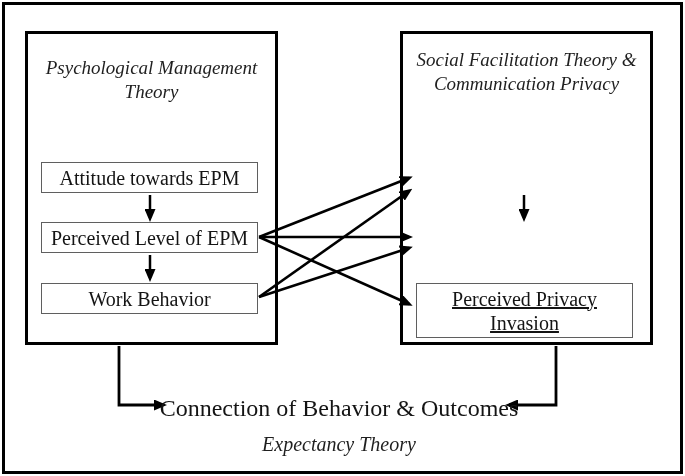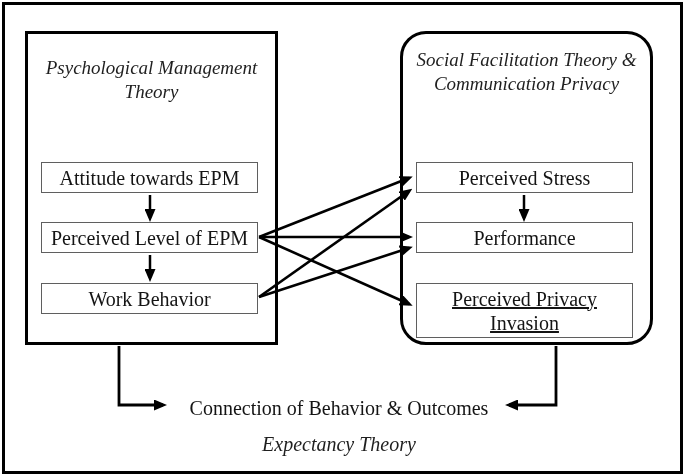--- a/index.html
+++ b/index.html
@@ -23,21 +23,21 @@
   }
   .panel {
     position: absolute;
     top: 31px;
     width: 253px;
     height: 314px;
     border: 3px solid #000000;
     background: #ffffff;
   }
   .panel.left { left: 25px; }
-  .panel.right { left: 400px; border-radius: 26px; }
+  .panel.right { left: 400px; }
   .panel-title {
     position: absolute;
     left: 0;
     width: 100%;
     text-align: center;
     font-style: italic;
     font-size: 19px;
     line-height: 24px;
     color: #1f1f1f;
   }
@@ -71,21 +71,21 @@
     pointer-events: none;
   }
   .bottom-label {
     position: absolute;
     left: 96px;
     width: 486px;
     text-align: center;
   }
   .connection-label {
     top: 395px;
-    font-size: 20px;
+    font-size: 24px;
     line-height: 26px;
     color: #141414;
   }
   .theory-label {
     top: 431px;
     font-style: italic;
     font-size: 20px;
     line-height: 26px;
     color: #1f1f1f;
   }
@@ -110,26 +110,20 @@
     <div class="node h1 row3">
       <span>Work Behavior</span>
     </div>
   </div>
 
   <div class="panel right">
     <div class="panel-title">
       <div>Social Facilitation Theory &amp;</div>
       <div>Communication Privacy</div>
     </div>
-    <div class="node h1 row1">
-      <span>Perceived Stress</span>
-    </div>
-    <div class="node h1 row2">
-      <span>Performance</span>
-    </div>
     <div class="node h2 row3">
       <span>Perceived Privacy Invasion</span>
     </div>
   </div>
 
   <svg class="arrow-layer" viewBox="0 0 685 476" xmlns="http://www.w3.org/2000/svg">
     <defs>
       <marker id="ah" markerUnits="userSpaceOnUse" markerWidth="13" markerHeight="11" viewBox="0 0 13 11" refX="9" refY="5.5" orient="auto">
         <path d="M0,0 L13,5.5 L0,11 Z" fill="#000000"></path>
       </marker>

